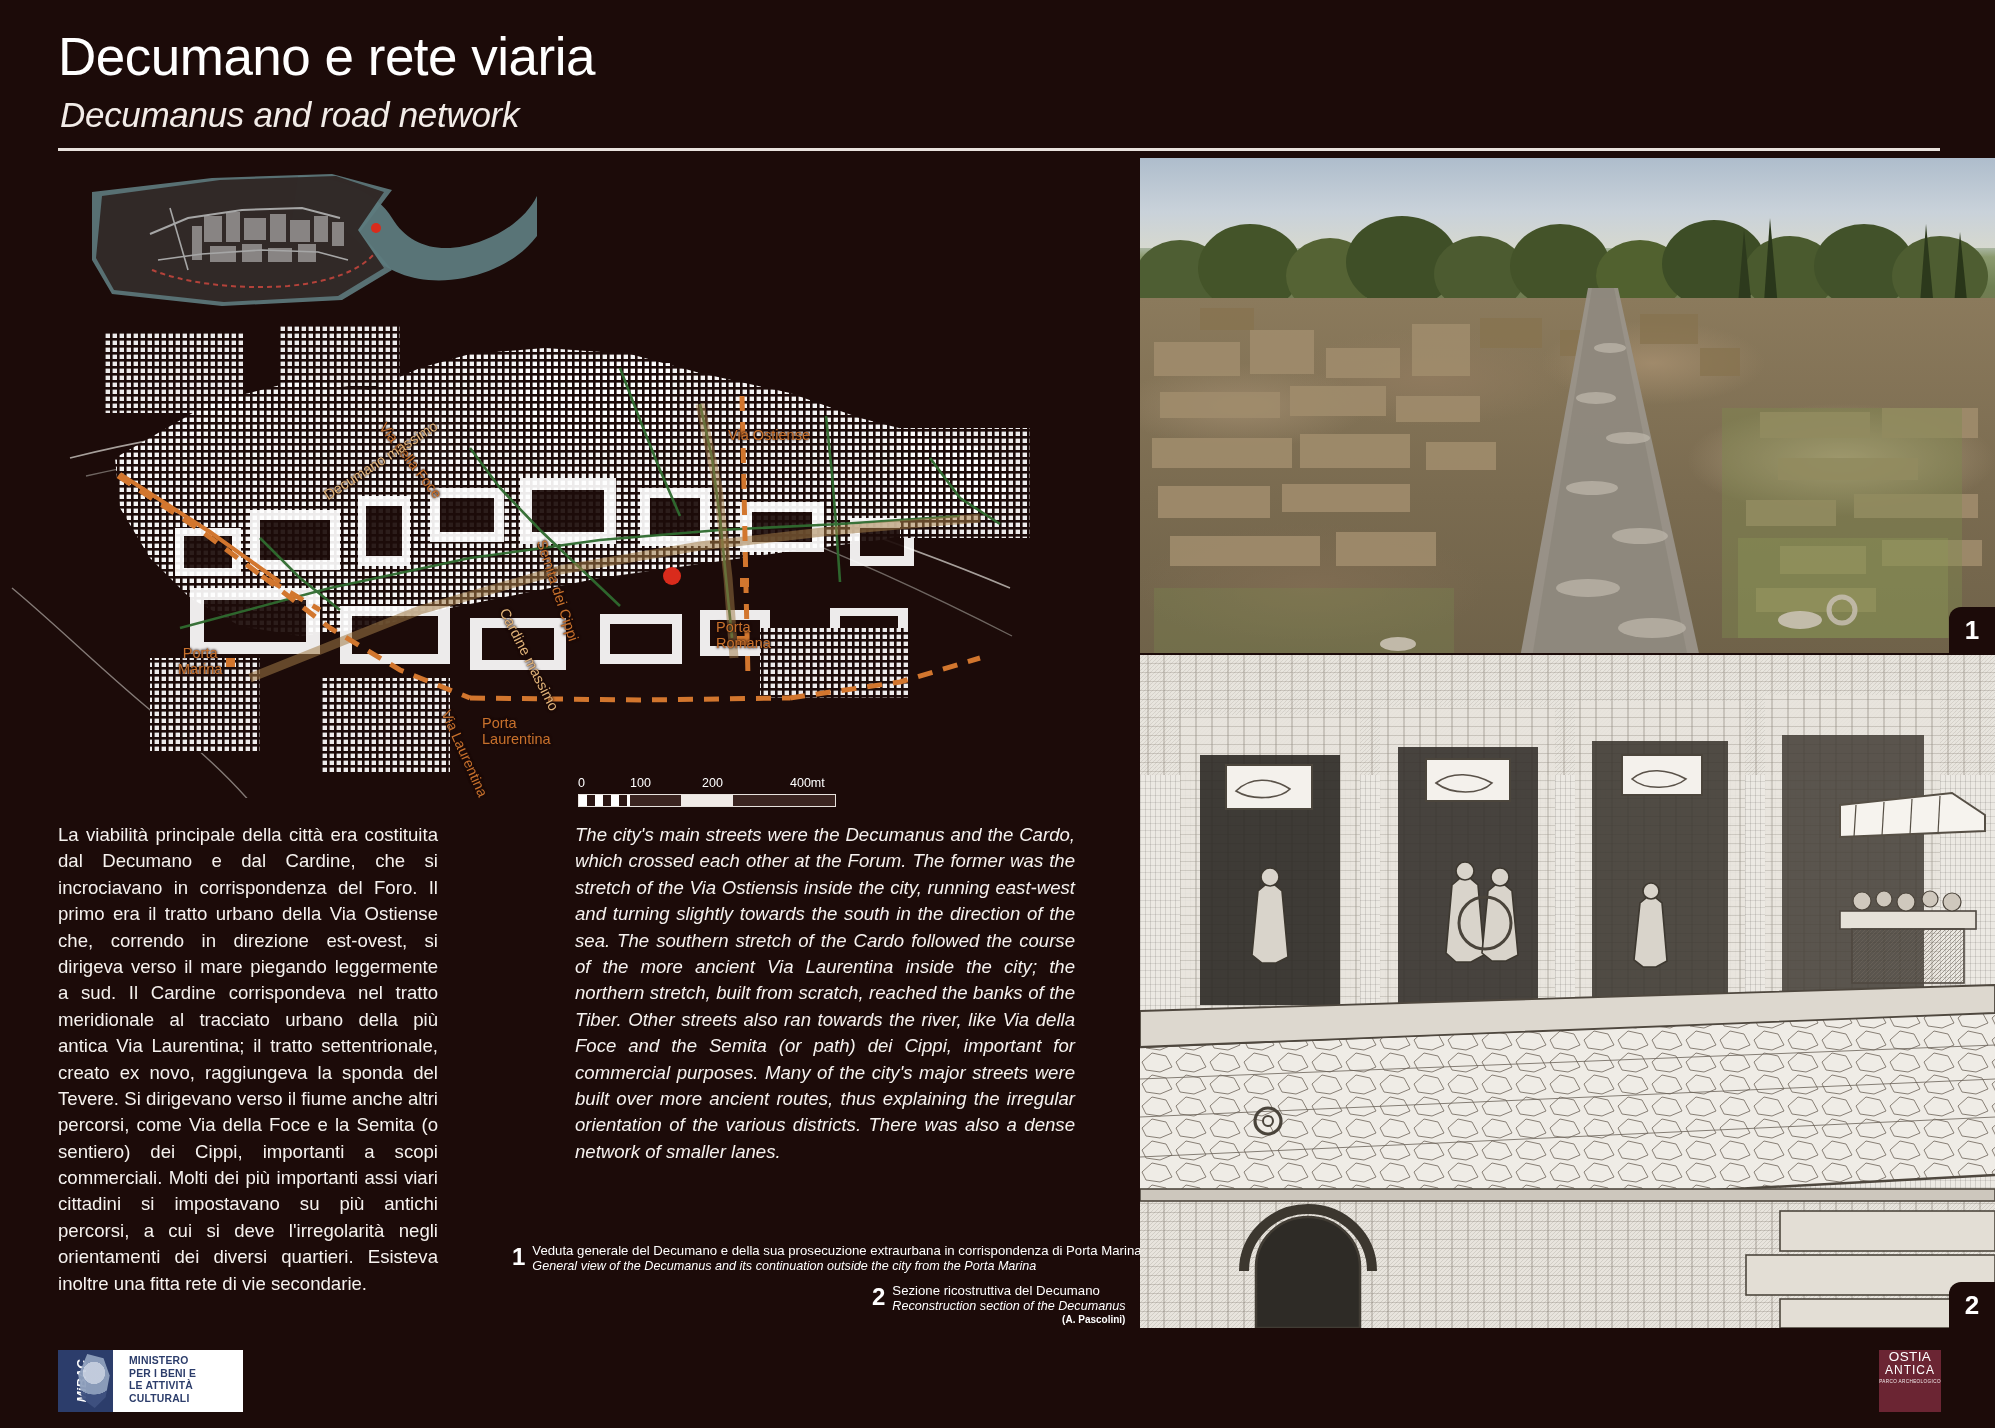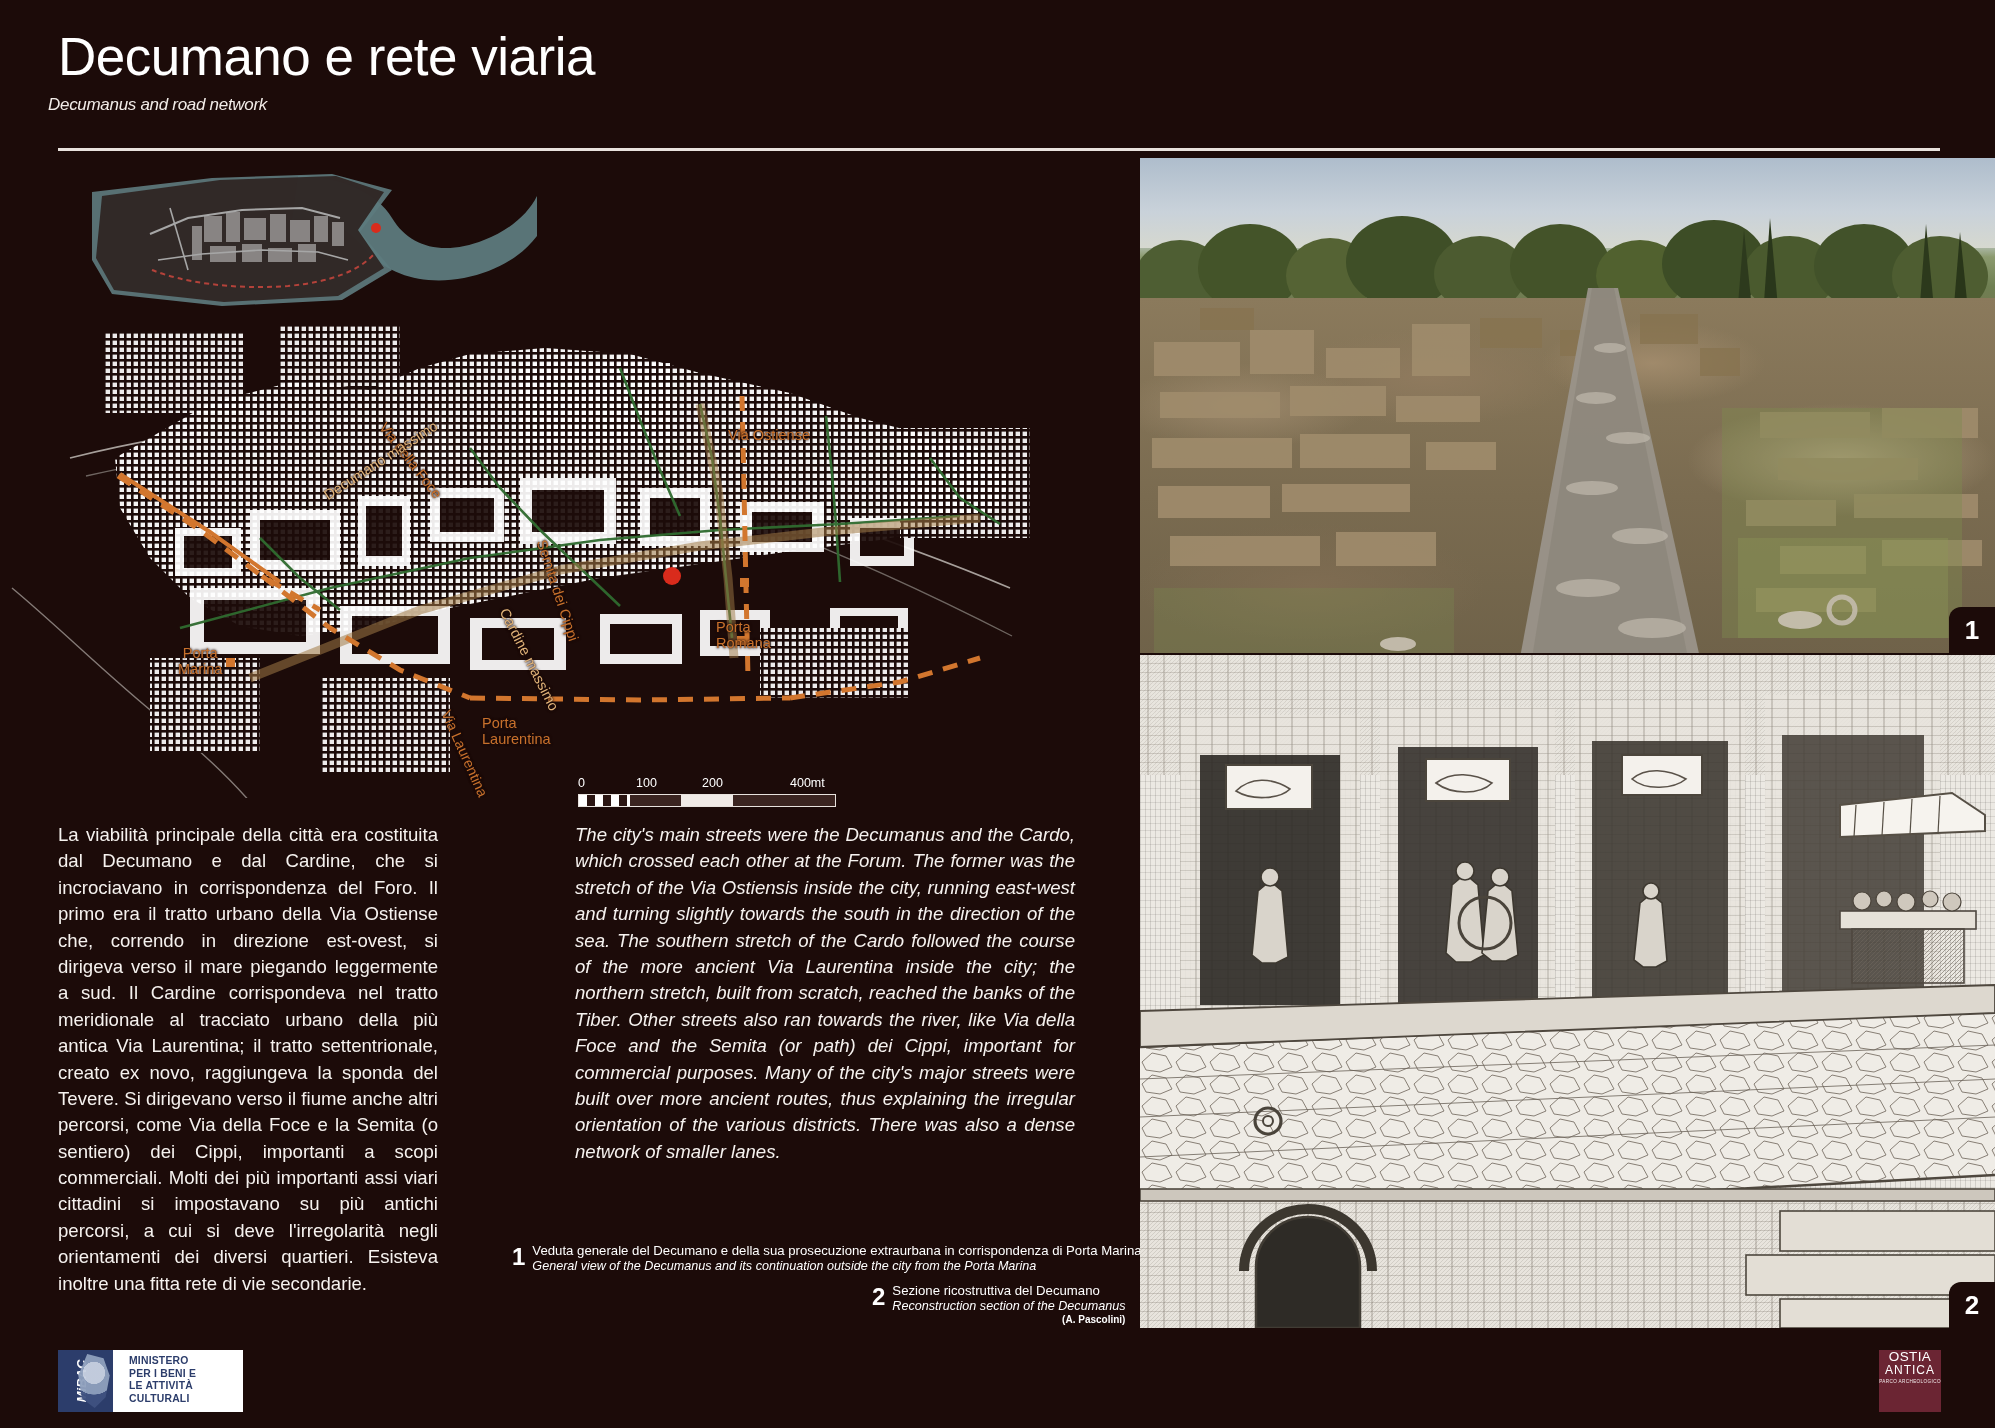--- a/index.html
+++ b/index.html
@@ -16,22 +16,22 @@
   }
 
   
   .header { position: absolute; left: 0; top: 0; width: 100%; height: 160px; padding-left: 8px; }
   .title {
     position: absolute; left: 58px; top: 30px;
     font-size: 53px; color: #ffffff; font-weight: 400;
     letter-spacing: -0.5px; line-height: 1;
   }
   .subtitle {
-    position: absolute; left: 48px; top: 95px;
-    font-size: 17px; color: #f2ece8; font-style: italic;
+    position: absolute; left: 60px; top: 95px;
+    font-size: 35px; color: #f2ece8; font-style: italic;
     font-weight: 500; letter-spacing: -0.3px;
   }
   .rule {
     position: absolute; left: 58px; top: 148px;
     width: 1882px; height: 3px; background: #e8e2dd;
   }
 
   
   .map-area {
     position: absolute; left: 0px; top: 158px;
@@ -308,21 +308,21 @@
     <div class="mlabel rot-foce" style="left:388px; top:262px;">Via della Foce</div>
     <div class="mlabel rot-decumano" style="left:330px; top:330px; color:#e3b57a;">Decumano massimo</div>
     <div class="mlabel rot-cardine" style="left:510px; top:448px; color:#e3b57a;">Cardine massimo</div>
     <div class="mlabel rot-cippi" style="left:548px; top:380px;">Semita dei Cippi</div>
     <div class="mlabel rot-laur" style="left:452px; top:550px;">Via Laurentina</div>
   </div>
 
   <div class="scalebar">
     <div class="scale-nums">
       <span style="left:0px;">0</span>
-      <span style="left:58px;">100</span>
+      <span style="left:52px;">100</span>
       <span style="left:124px;">200</span>
       <span style="left:212px;">400mt</span>
     </div>
     <div class="scale-bar-graphic">
       <div class="sb-seg sb-check"></div>
       <div class="sb-seg sb-dark"></div>
       <div class="sb-seg sb-light"></div>
       <div class="sb-seg sb-dark2"></div>
     </div>
   </div>

